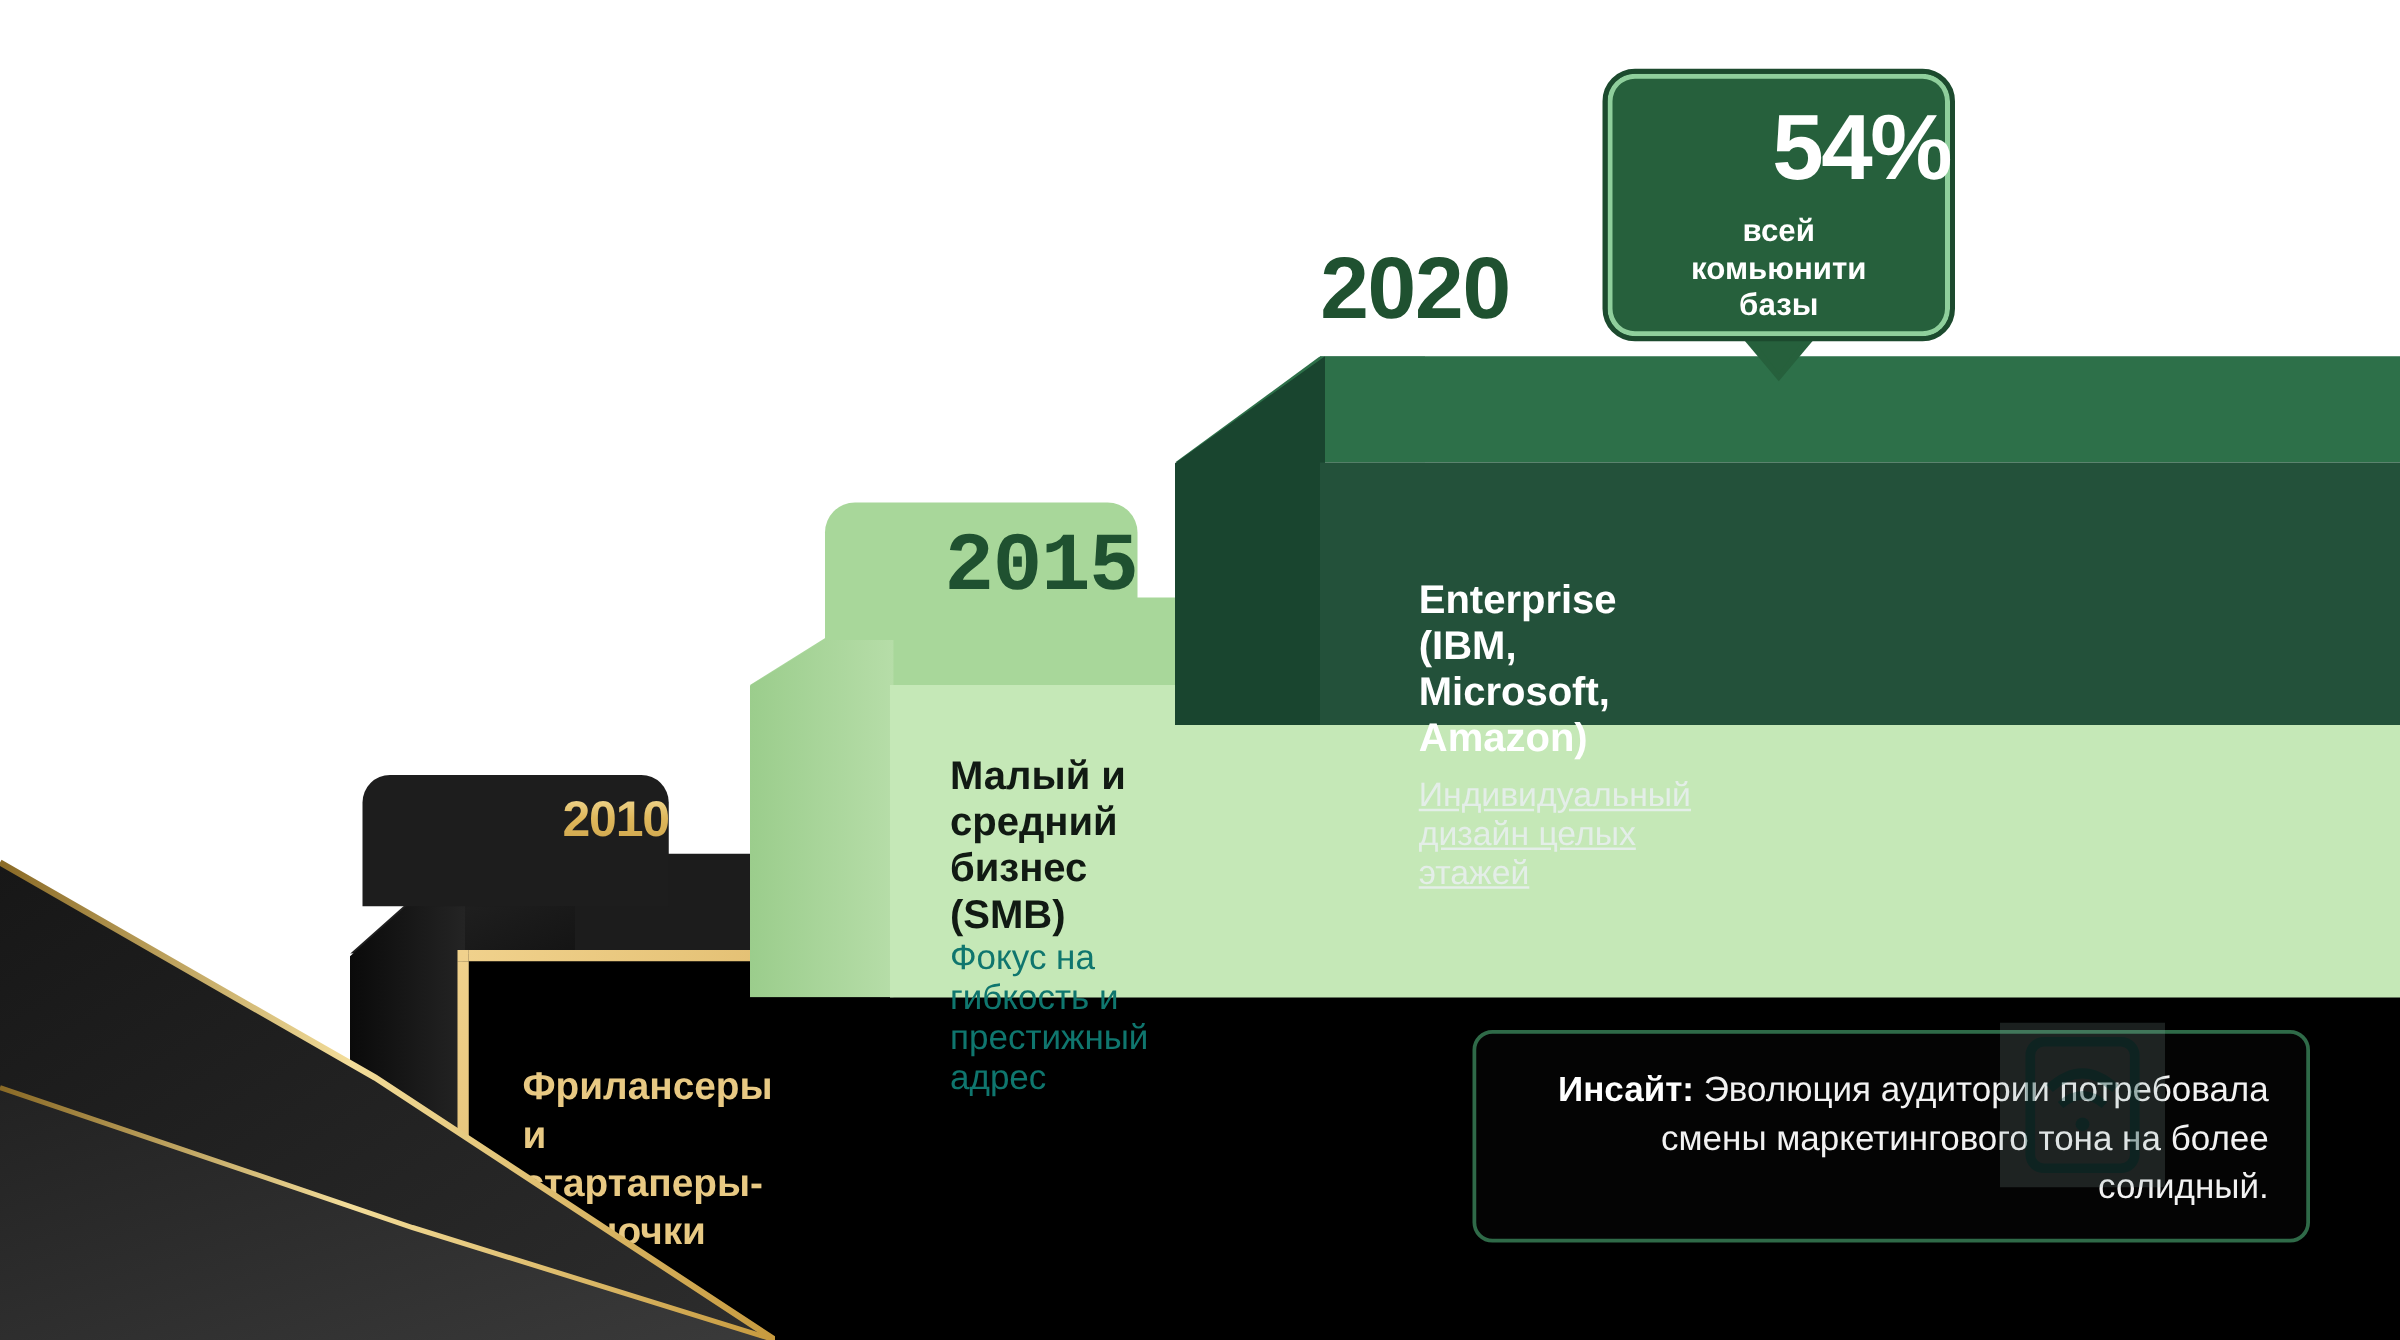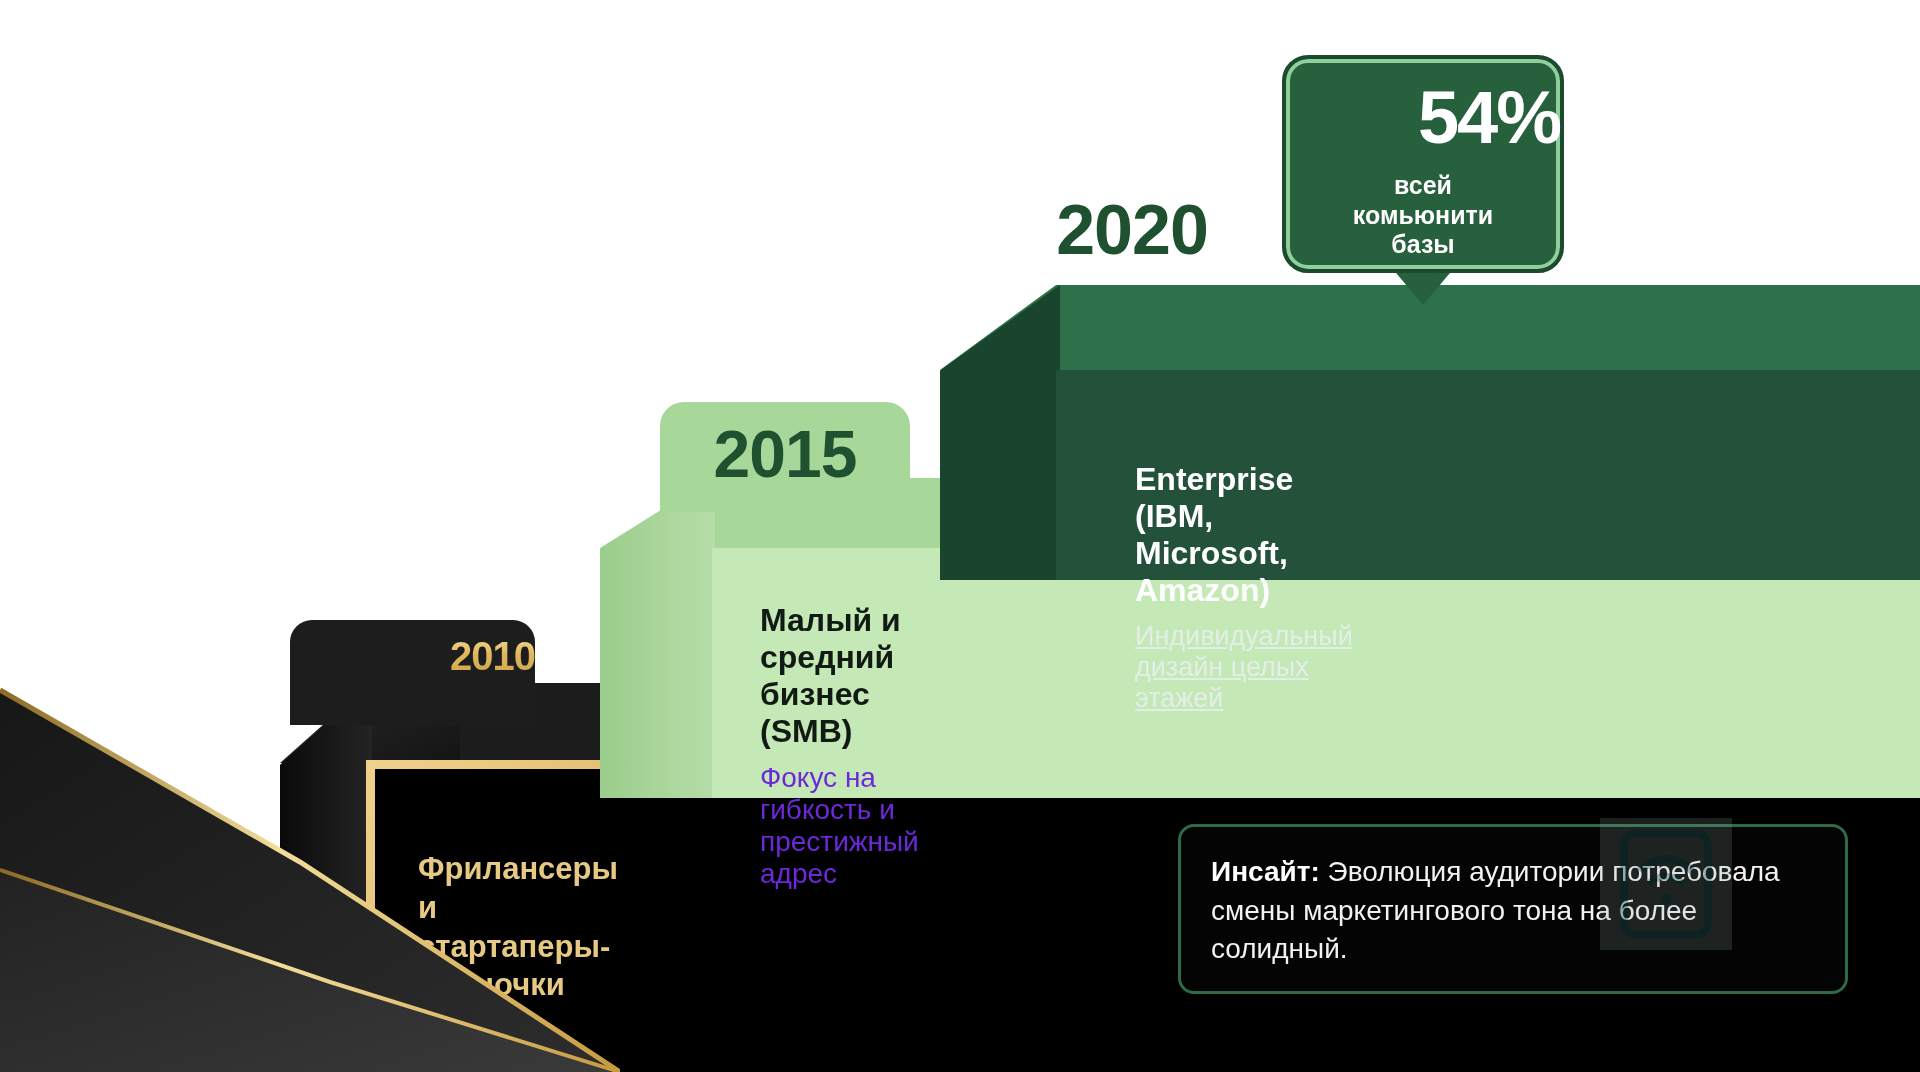--- a/index.html
+++ b/index.html
@@ -169,29 +169,30 @@
     top: 0px;
     width: 250px;
     height: 110px;
     background: #a8d79a;
     border-radius: 24px 24px 0 0;
     z-index: 24;
   }
   .tab-2015 .year {
     position: absolute;
     left: 0; right: 0; top: 14px;
-    text-align: center;
+    text-align: right;
     font-size: 66px;
     font-weight: bold;
     color: #1f5130;
     letter-spacing: -1px;
+    font-family: Liberation Mono, monospace;
   }
   .tier2-text { position: absolute; left: 760px; top: 200px; z-index: 26; }
   .tier2-head { font-size: 32px; font-weight: bold; color: #111a13; }
-  .tier2-sub  { margin-top: 12px; font-size: 28px; color: #6d28d9; }
+  .tier2-sub  { font-size: 28px; color: #0f766e; }
 
   
   .tier3-wrap { position: absolute; left: 0; top: 190px; z-index: 30; }
 
   .tier3-face {
     position: absolute;
     left: 1056px;
     top: 180px;
     width: 864px;
     height: 210px;
@@ -303,20 +304,21 @@
     position: absolute;
     left: 1178px;
     top: 824px;
     width: 670px;
     height: 170px;
     background: #040404;
     border: 3px solid #2f6a48;
     border-radius: 16px;
     z-index: 50;
     padding: 26px 30px;
+    text-align: right;
   }
   .insight-text {
     font-size: 28px;
     line-height: 1.38;
     color: #f2f2f2;
   }
   .insight-text b { color: #ffffff; }
 
   
   .watermark {

